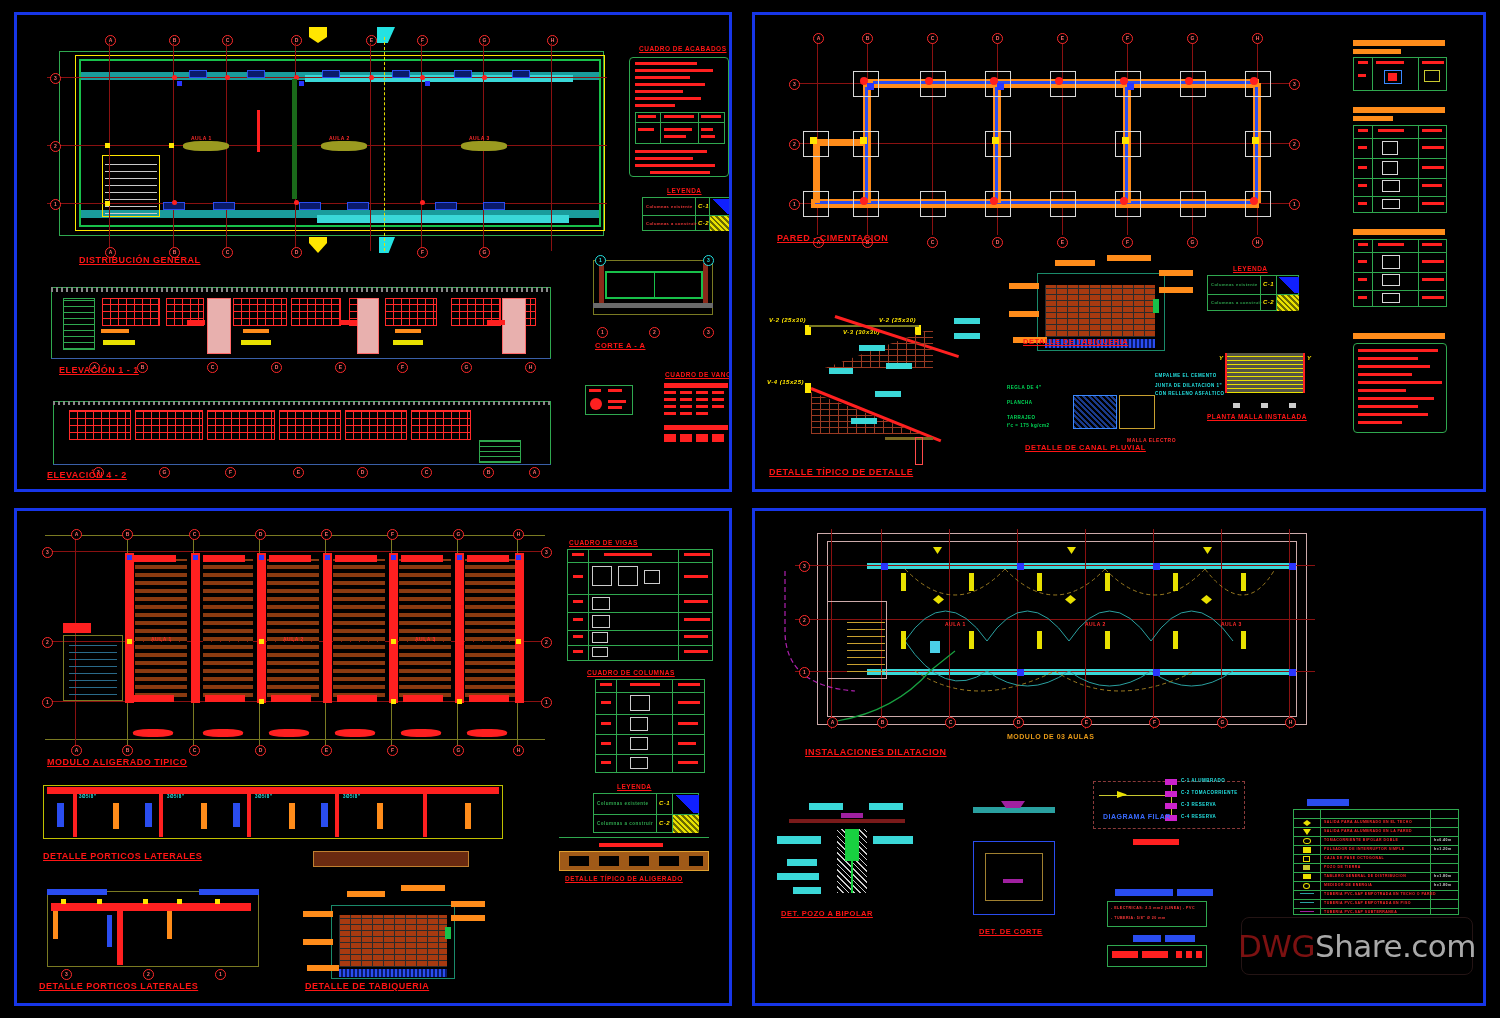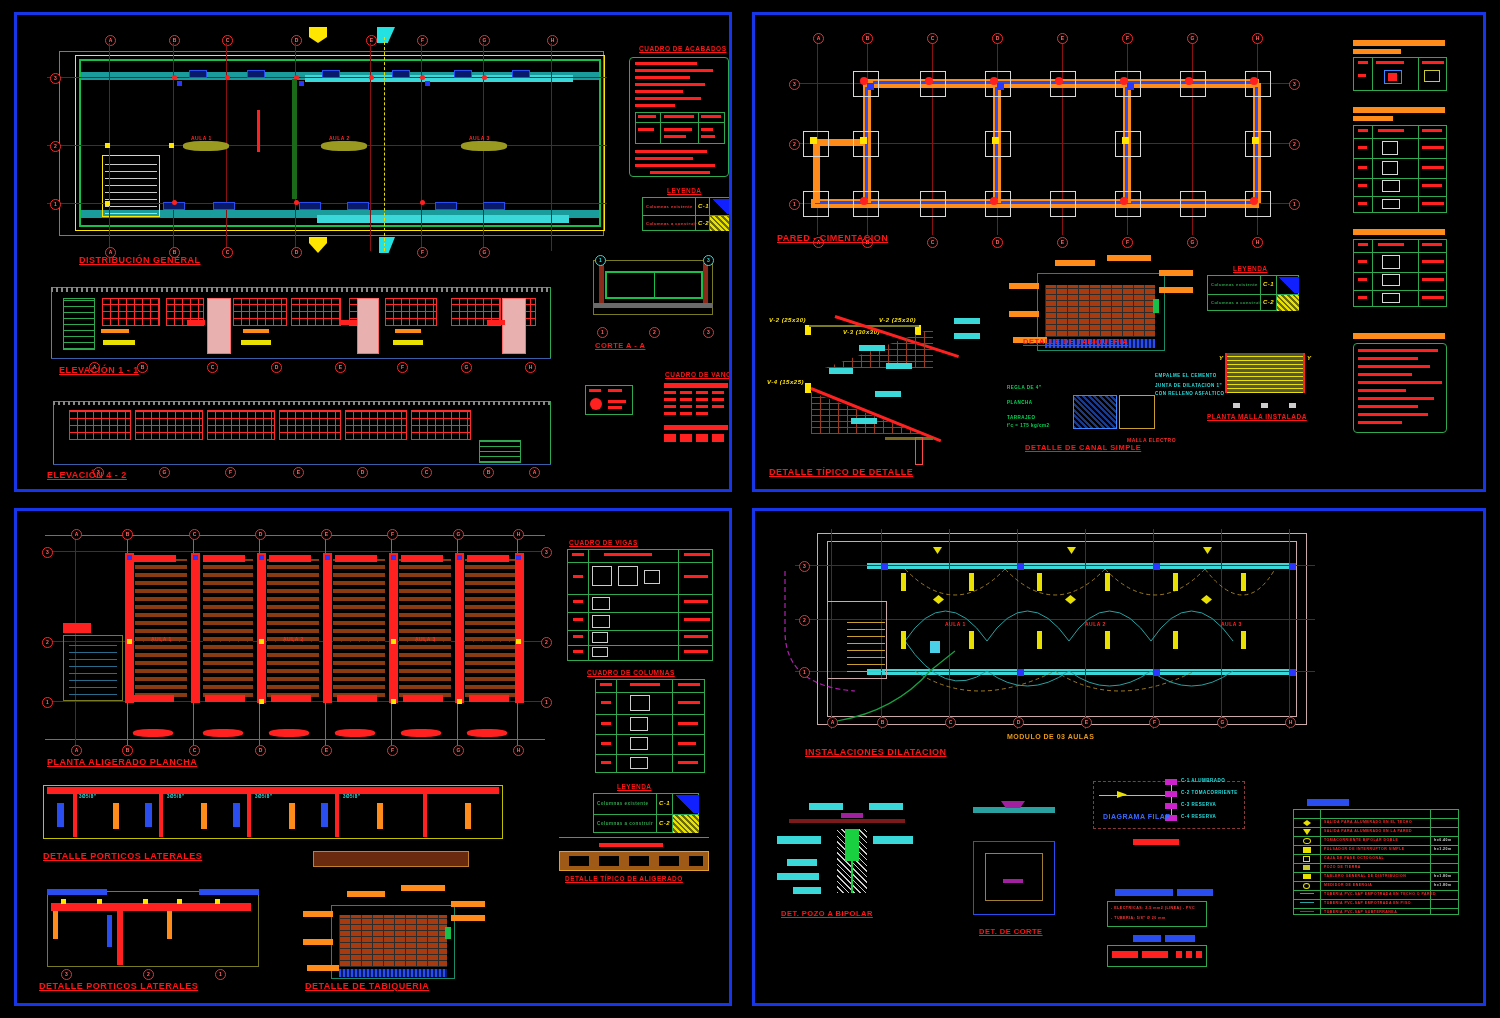--- a/index.html
+++ b/index.html
@@ -435,21 +435,21 @@
       <div class="bx" style="left:318px;top:380px;width:44px;height:34px;border:1px solid #3a88ff;background:repeating-linear-gradient(45deg,#1a3a8a 0 2px,transparent 2px 4px);"></div>
       <div class="bx" style="left:364px;top:380px;width:36px;height:34px;border:1px solid #c8a030;"></div>
       <div class="t lbl-grn" style="left:252px;top:370px;">REGLA DE 4"</div>
       <div class="t lbl-grn" style="left:252px;top:385px;">PLANCHA</div>
       <div class="t lbl-grn" style="left:252px;top:400px;">TARRAJEO</div>
       <div class="t lbl-grn" style="left:252px;top:408px;">f'c = 175 kg/cm2</div>
       <div class="t lbl-red" style="left:372px;top:422px;">MALLA ELECTRO</div>
       <div class="t lbl-cy" style="left:400px;top:358px;">EMPALME EL CEMENTO</div>
       <div class="t lbl-cy" style="left:400px;top:368px;">JUNTA DE DILATACION 1"</div>
       <div class="t lbl-cy" style="left:400px;top:376px;">CON RELLENO ASFALTICO</div>
-      <div class="t title-red sm" style="left:270px;top:428px;">DETALLE DE CANAL SIMPLE</div>
+      <div class="t title-red sm" style="left:270px;top:428px;">DETALLE DE CANAL PLUVIAL</div>
 
       <div class="orbar" style="left:598px;top:25px;width:92px;height:6px;"></div>
       <div class="orbar" style="left:598px;top:34px;width:48px;height:5px;"></div>
       <div class="tbl" style="left:598px;top:42px;width:94px;height:34px;">
         <div class="c" style="left:18px;"></div>
         <div class="c" style="left:64px;"></div>
         <div class="redbar" style="left:4px;top:3px;width:10px;"></div>
         <div class="redbar" style="left:22px;top:3px;width:28px;"></div>
         <div class="redbar" style="left:68px;top:3px;width:22px;"></div>
         <div class="bx" style="left:30px;top:12px;width:18px;height:14px;border:1px solid #3a88ff;"></div>
@@ -630,21 +630,21 @@
       <div class="bub" style="left:370px;top:234px;">F</div>
       <div class="bub" style="left:436px;top:234px;">G</div>
       <div class="bub" style="left:496px;top:234px;">H</div>
       <div class="bub" style="left:25px;top:36px;">3</div>
       <div class="bub" style="left:25px;top:126px;">2</div>
       <div class="bub" style="left:25px;top:186px;">1</div>
       <div class="bub" style="left:524px;top:36px;">3</div>
       <div class="bub" style="left:524px;top:126px;">2</div>
       <div class="bub" style="left:524px;top:186px;">1</div>
 
-      <div class="t title-red" style="left:30px;top:246px;">PLANTA ALIGERADO PLANCHA</div>
+      <div class="t title-red" style="left:30px;top:246px;">MODULO ALIGERADO TIPICO</div>
 
       <div class="bx" style="left:26px;top:274px;width:460px;height:54px;border:1px solid #c0c000;"></div>
       <div class="col-red" style="left:30px;top:276px;width:452px;height:7px;"></div>
       <div class="col-red" style="left:56px;top:276px;width:4px;height:50px;"></div>
       <div class="col-red" style="left:142px;top:276px;width:4px;height:50px;"></div>
       <div class="col-red" style="left:230px;top:276px;width:4px;height:50px;"></div>
       <div class="col-red" style="left:318px;top:276px;width:4px;height:50px;"></div>
       <div class="col-red" style="left:406px;top:276px;width:4px;height:50px;"></div>
       <div class="blbar" style="left:40px;top:292px;width:7px;height:24px;"></div>
       <div class="blbar" style="left:128px;top:292px;width:7px;height:24px;"></div>
@@ -950,16 +950,20 @@
       <div class="bx" style="left:378px;top:424px;width:28px;height:7px;background:#2a4df0;"></div>
       <div class="bx" style="left:410px;top:424px;width:30px;height:7px;background:#2a4df0;"></div>
       <div class="tbl" style="left:352px;top:434px;width:100px;height:22px;">
         <div class="redbar" style="left:4px;top:5px;width:26px;height:7px;"></div>
         <div class="redbar" style="left:34px;top:5px;width:26px;height:7px;"></div>
         <div class="redbar" style="left:68px;top:5px;width:6px;height:7px;"></div>
         <div class="redbar" style="left:78px;top:5px;width:6px;height:7px;"></div>
         <div class="redbar" style="left:88px;top:5px;width:6px;height:7px;"></div>
       </div>
 
+      <div class="wm">
+        <span class="a">DWG</span>
+          <span class="b">Share.com</span>
+      </div>
     </div>
   </div>
 
 </div>
 
 </body></html>

